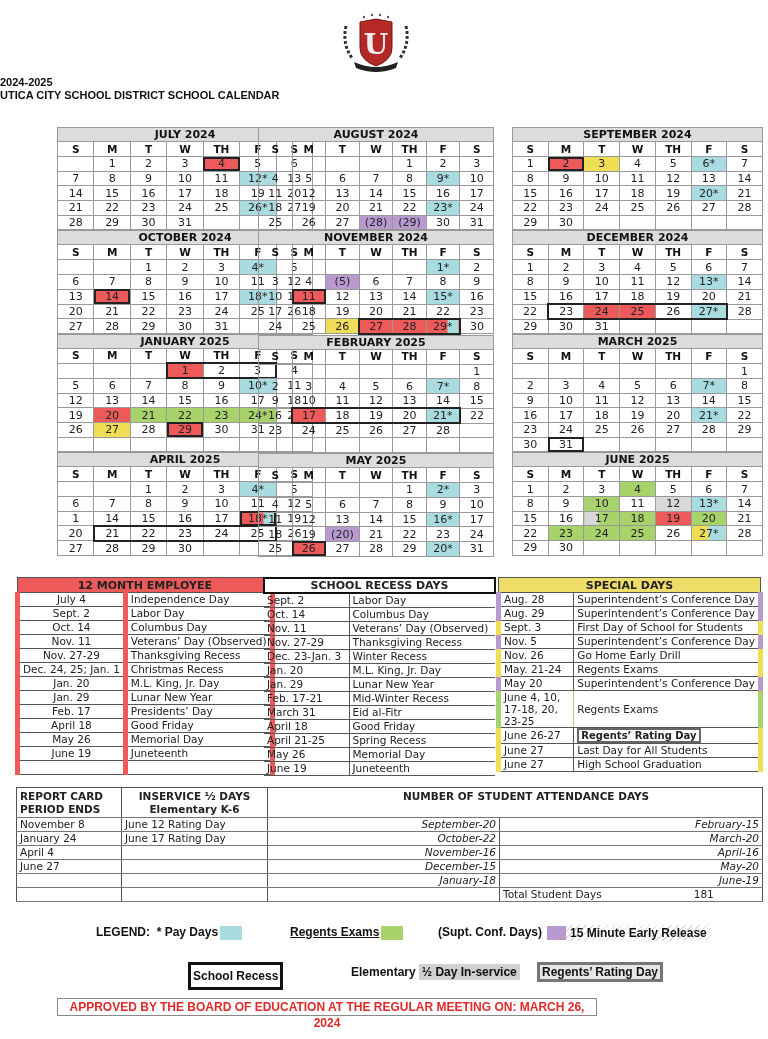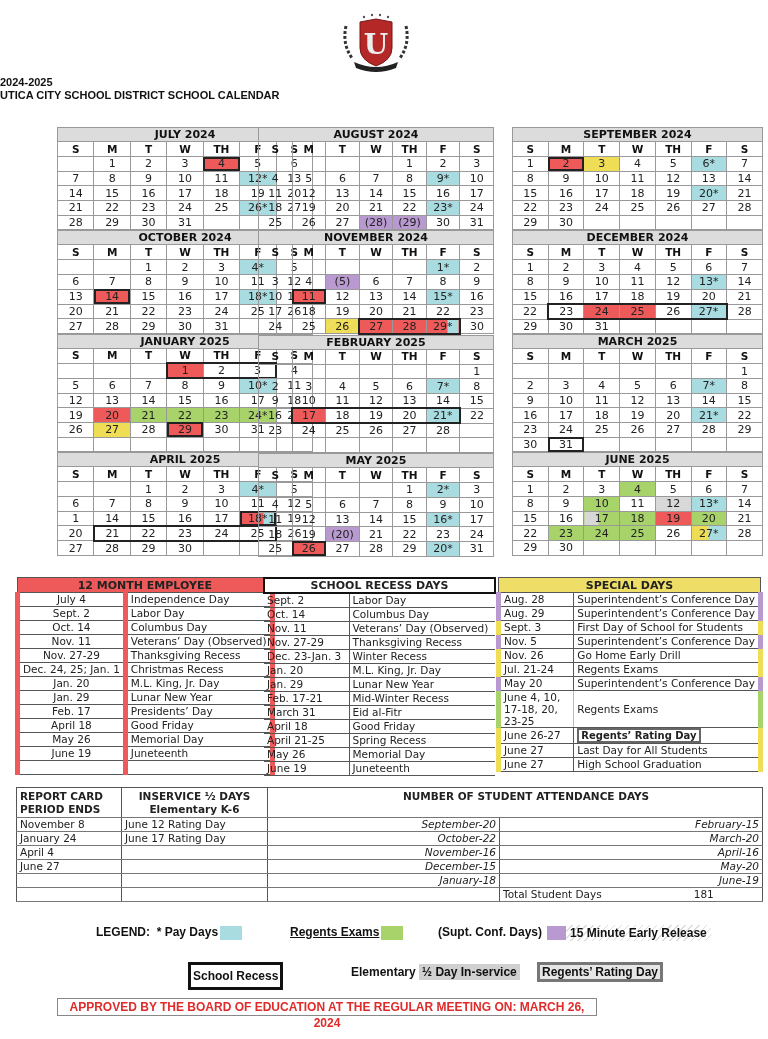--- a/index.html
+++ b/index.html
@@ -985,21 +985,21 @@
       </tr>
       <tr class="p">
         <td class="c1">Nov. 5</td>
         <td class="c2">Superintendent’s Conference Day</td>
       </tr>
       <tr class="">
         <td class="c1">Nov. 26</td>
         <td class="c2">Go Home Early Drill</td>
       </tr>
       <tr class="">
-        <td class="c1">Jul. 21-24</td>
+        <td class="c1">May. 21-24</td>
         <td class="c2">Regents Exams</td>
       </tr>
       <tr class="p">
         <td class="c1">May 20</td>
         <td class="c2">Superintendent’s Conference Day</td>
       </tr>
       <tr class="g">
         <td class="c1">June 4, 10, 17-18, 20, 23-25</td>
         <td class="c2">Regents Exams</td>
       </tr>

